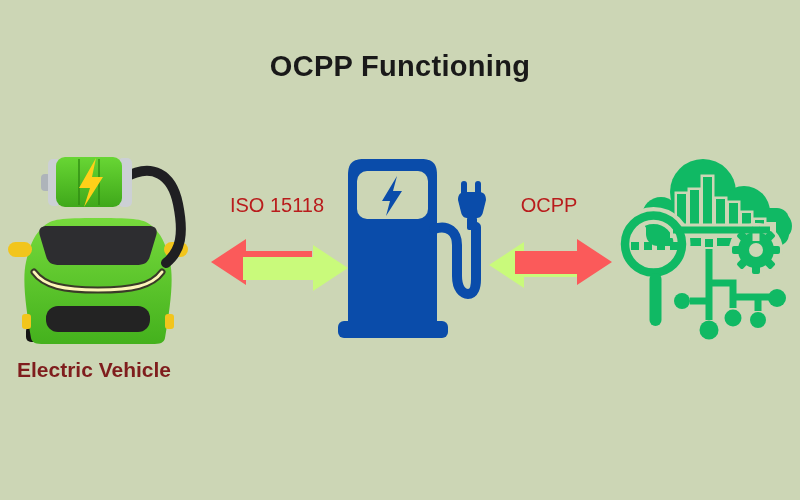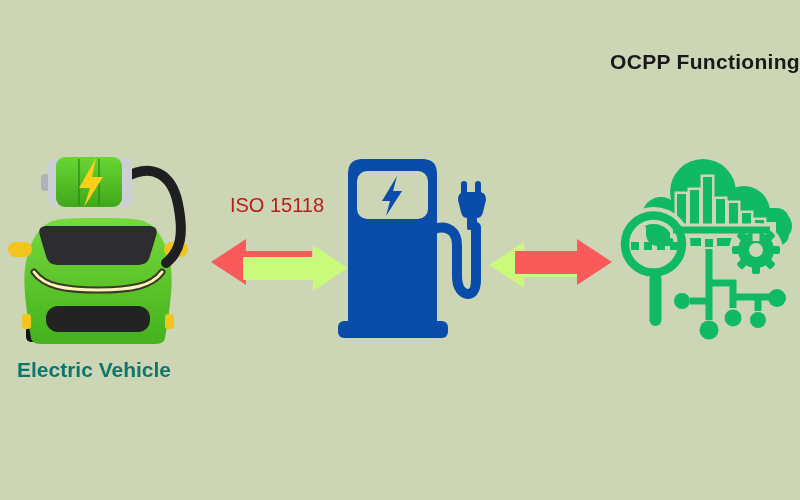--- a/index.html
+++ b/index.html
@@ -7,31 +7,31 @@
     position:relative;
     width:800px;height:500px;
     background:#ccd6b5;
     overflow:hidden;
     font-family:"Liberation Sans", sans-serif;
     color:#1b1b1b;
   }
   .abs{position:absolute;}
   #title{
     left:0;right:0;top:50px;
-    text-align:right;
-    font-size:21px;
+    text-align:center;
+    font-size:29px;
     font-weight:700;
     letter-spacing:.3px;
     color:#191919;
   }
   .node-label{
     text-align:center;
     font-size:21px;
     font-weight:600;
-    color:#0f766e;
+    color:#7f1d1d;
     line-height:1.28;
   }
   .link-label{
     text-align:center;
     font-size:20px;
     font-weight:400;
     color:#b91c1c;
   }
   svg{display:block;}
 </style>
@@ -179,20 +179,21 @@
       <circle cx="70" cy="161" r="8" fill="currentColor"></circle>
     </g>
   </svg>
 
   <div class="abs link-label" style="left:207px;top:194px;width:140px">ISO 15118</div>
   <svg class="abs" style="left:205px;top:232px" width="148" height="68" viewBox="0 0 148 68">
     <polygon points="6,30 41,7 41,19 107,19 107,42 41,42 41,53" fill="#fb5a5a"></polygon>
     <polygon points="143,36 108,13 108,25 38,25 38,48 108,48 108,59" fill="#c9fa7b"></polygon>
   </svg>
 
+  <div class="abs link-label" style="left:490px;top:194px;width:118px">OCPP</div>
   <svg class="abs" style="left:482px;top:230px" width="135" height="66" viewBox="0 0 135 66">
     <polygon points="7,35 42,12 42,24 103,24 103,47 42,47 42,58" fill="#c9fa7b"></polygon>
     <polygon points="130,32 95,9 95,21 33,21 33,44 95,44 95,55" fill="#fb5a5a"></polygon>
   </svg>
 
   <div class="abs node-label" style="left:4px;top:357px;width:180px">Electric Vehicle</div>
 
 </div>
 
 </body></html>

